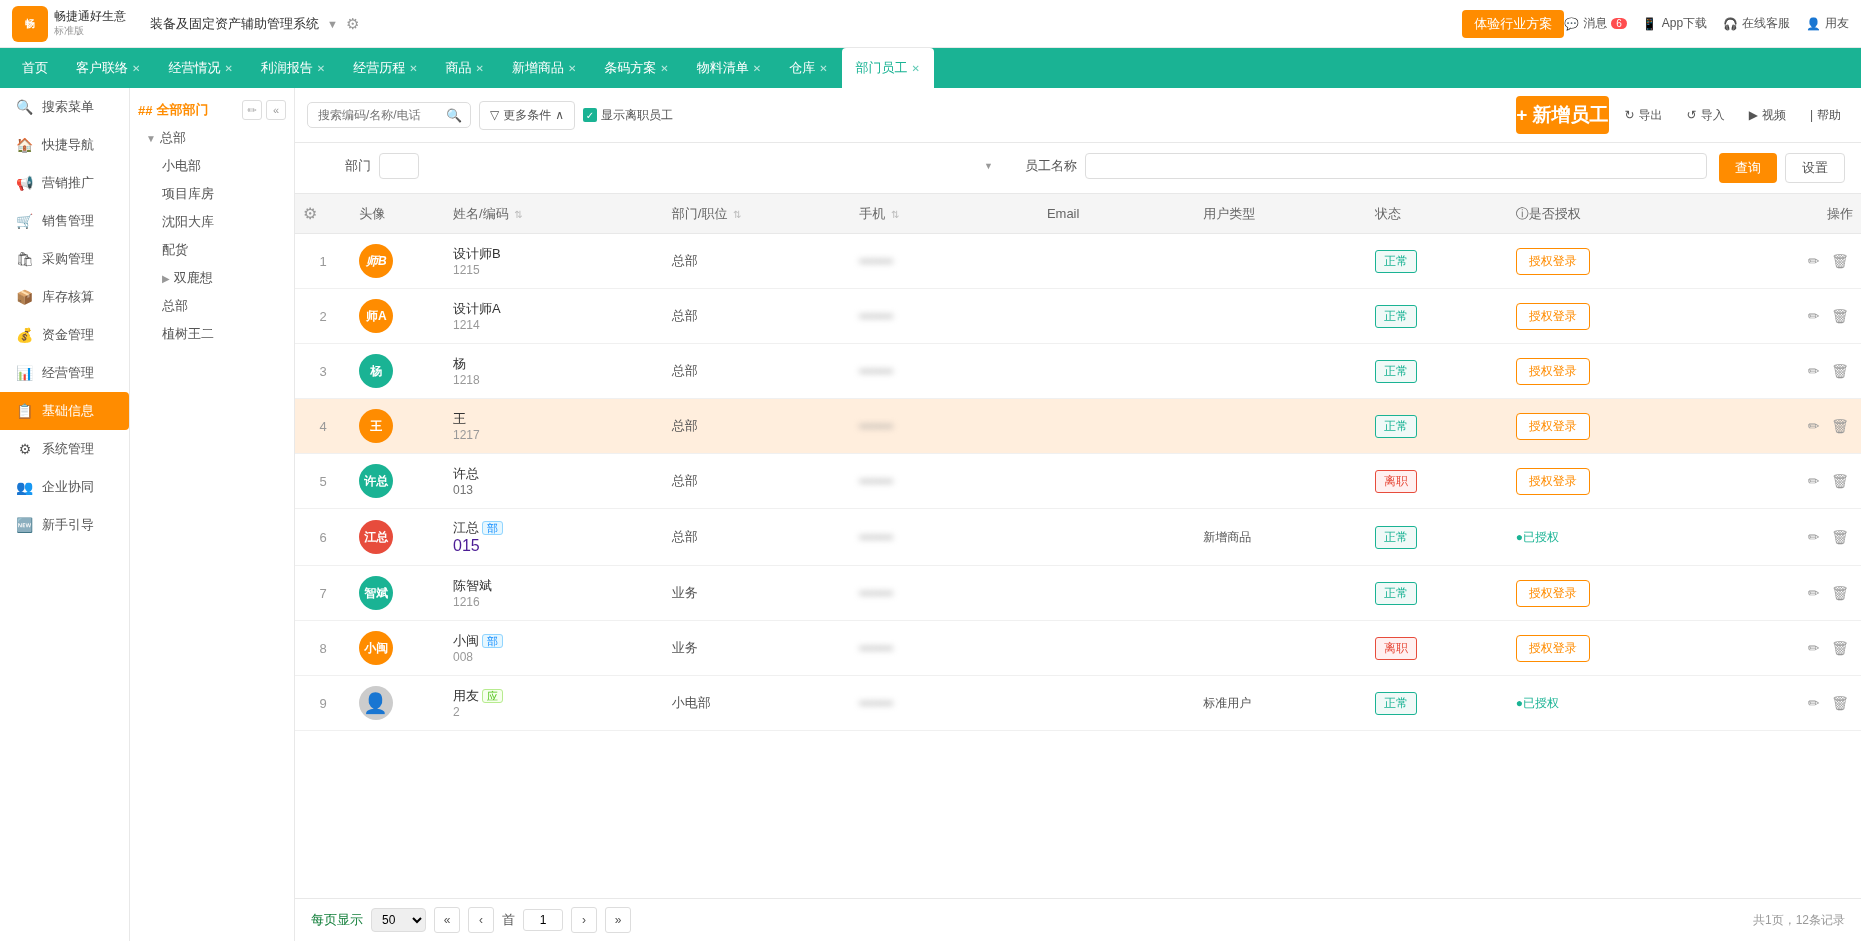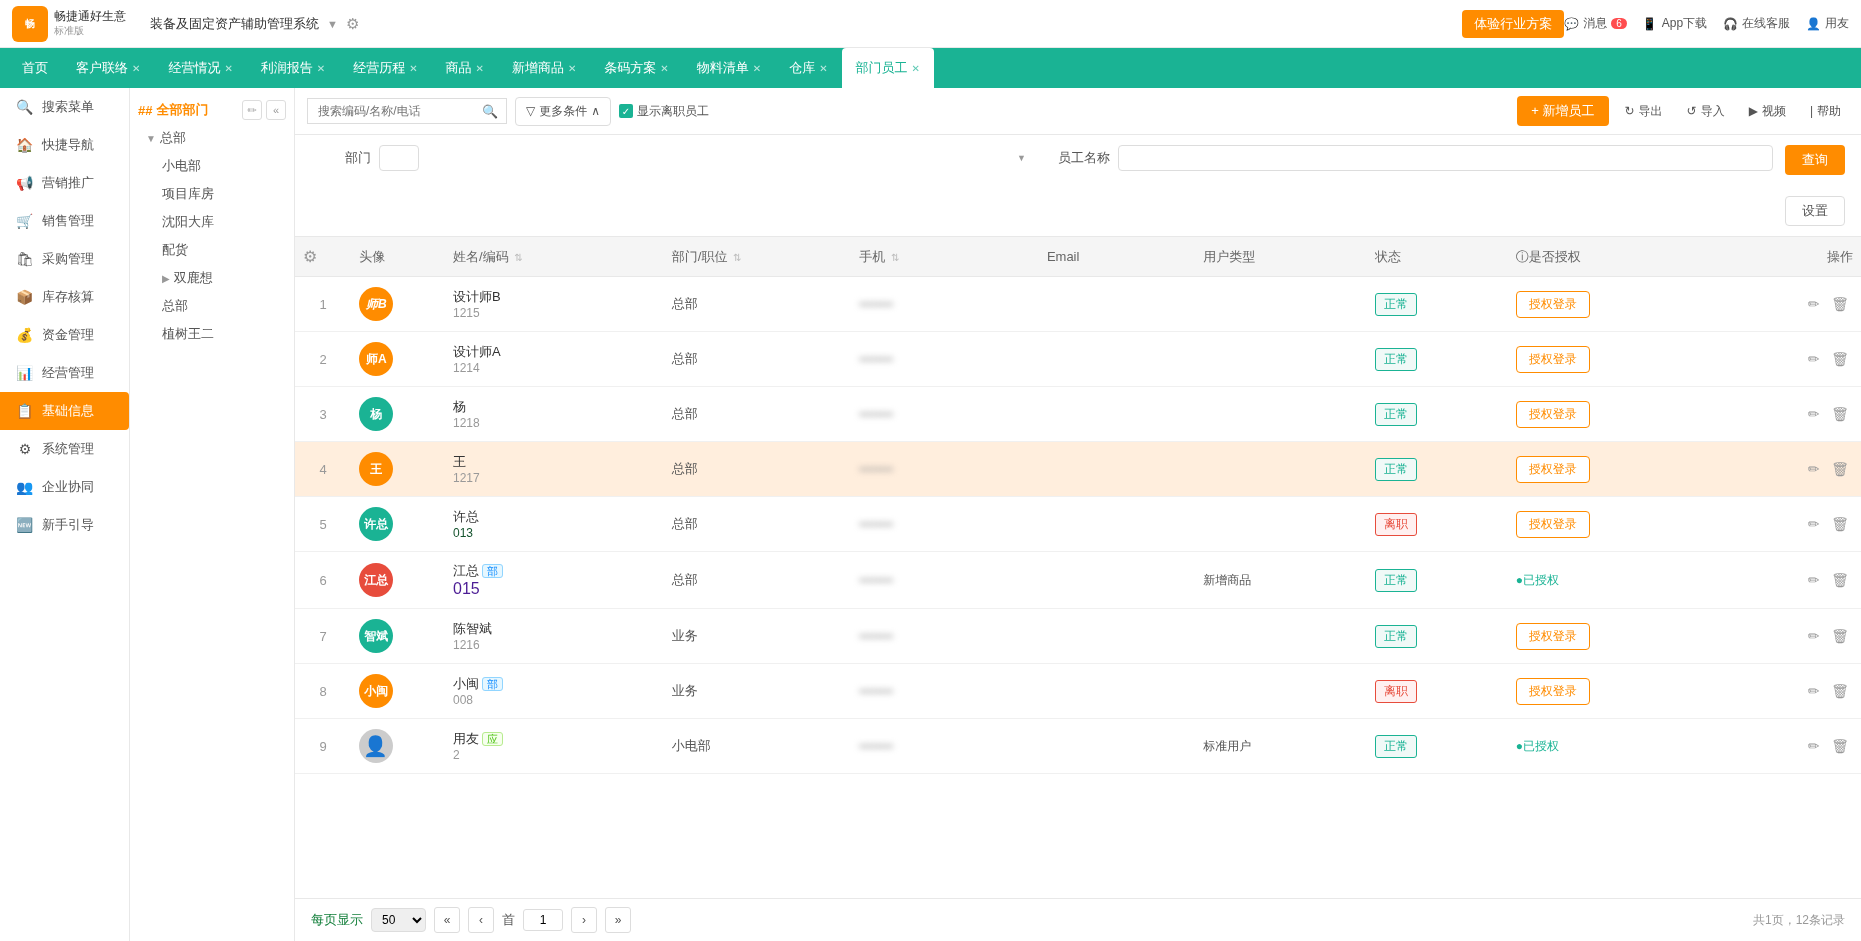--- a/index.html
+++ b/index.html
@@ -45,40 +45,40 @@
     .tree-item { padding: 5px 8px; cursor: pointer; color: #555; font-size: 13px; display: flex; align-items: center; gap: 4px; }
     .tree-item .indent { margin-left: 12px; }
     .tree-arrow { font-size: 10px; color: #999; }
 
     
     .table-area { flex: 1; display: flex; flex-direction: column; overflow: hidden; background: #f5f5f5; }
 
     
     .toolbar { background: #fff; padding: 8px 12px; border-bottom: 1px solid #e8e8e8; display: flex; align-items: center; gap: 8px; }
     .search-input-wrap { position: relative; display: flex; align-items: center; }
-    .search-input { border: 1px solid #ddd; border-radius: 0; padding: 5px 30px 5px 10px; font-size: 12px; width: 200px; outline: none; }
+    .search-input { border: 1px solid #ddd; border-radius: 5px; padding: 5px 30px 5px 10px; font-size: 12px; width: 164px; outline: none; }
     .search-icon-btn { position: absolute; right: 8px; color: #999; cursor: pointer; }
     .filter-btn { display: flex; align-items: center; gap: 4px; color: #555; font-size: 12px; cursor: pointer; border: 1px solid #ddd; border-radius: 4px; padding: 5px 10px; background: #fff; }
     .checkbox-wrap { display: flex; align-items: center; gap: 4px; font-size: 12px; color: #555; cursor: pointer; }
     .checkbox-checked { width: 14px; height: 14px; background: #1ab394; border-radius: 2px; display: flex; align-items: center; justify-content: center; color: #fff; font-size: 10px; }
     .toolbar-right { margin-left: auto; display: flex; align-items: center; gap: 8px; }
-    .add-btn { background: #ff8c00; color: #fff; border: none; border-radius: 4px; padding: 6px 14px; font-size: 13px; cursor: pointer; display: flex; align-items: center; gap: 4px; }
+    .add-btn { background: #ff8c00; color: #fff; border: none; border-radius: 4px; padding: 6px 0; font-size: 19px; cursor: pointer; display: flex; align-items: center; gap: 4px; font-weight: bold; }
     .toolbar-action-btn { display: flex; align-items: center; gap: 4px; color: #555; font-size: 12px; cursor: pointer; padding: 4px 8px; }
 
     
     .filter-bar { background: #fff; padding: 10px 16px; border-bottom: 1px solid #e8e8e8; margin: 0; }
     .filter-row { display: flex; align-items: center; gap: 16px; margin-bottom: 8px; }
     .filter-row:last-child { margin-bottom: 0; }
     .filter-item { display: flex; align-items: center; gap: 8px; flex: 1; }
     .filter-label { color: #555; font-size: 13px; white-space: nowrap; width: 60px; text-align: right; }
     .filter-select { border: 1px solid #ddd; border-radius: 4px; padding: 5px 28px 5px 10px; font-size: 12px; flex: 1; outline: none; appearance: none; background: #fff; position: relative; cursor: pointer; }
     .filter-select-wrap { position: relative; flex: 1; }
     .filter-select-wrap::after { content: "▼"; position: absolute; right: 8px; top: 50%; transform: translateY(-50%); font-size: 9px; color: #999; pointer-events: none; }
     .filter-input { border: 1px solid #ddd; border-radius: 4px; padding: 5px 10px; font-size: 12px; flex: 1; outline: none; }
-    .filter-actions { display: flex; gap: 21px; flex-direction: column; }
+    .filter-actions { display: flex; gap: 8px; }
     .query-btn { background: #ff8c00; color: #fff; border: none; border-radius: 4px; padding: 6px 16px; font-size: 13px; cursor: pointer; }
     .set-btn { background: #fff; color: #555; border: 1px solid #ddd; border-radius: 4px; padding: 5px 16px; font-size: 13px; cursor: pointer; }
 
     
     .table-container { flex: 1; overflow: auto; background: #fff; margin: 0; }
     table { width: 100%; border-collapse: collapse; font-size: 13px; }
     thead tr { background: #f5f5f5; }
     th { padding: 10px 8px; text-align: left; font-weight: normal; color: #666; border-bottom: 1px solid #e8e8e8; white-space: nowrap; font-size: 13px; }
     td { padding: 10px 8px; border-bottom: 1px solid #f0f0f0; vertical-align: middle; }
     tr.highlighted td { background: #ffeedd; }
@@ -496,21 +496,21 @@
     </tr>
               <tr>
       <td style="color:#999;text-align:center;">5</td>
       <td>
         <div class="avatar" style="background:#1ab394;">
           <span style="color:#fff;font-size:12px;font-weight:bold;">许总</span>
         </div>
       </td>
       <td>
         <div style="font-size:13px;"><span>许总</span></div>
-        <div style="color:#14532d;font-size:12px;">013</div>
+        <div style="color:#737373;font-size:12px;">013</div>
       </td>
       <td style="color:#555;">总部</td>
       <td>
         <span class="blurred">••••••••</span>
       </td>
       <td></td>
       <td></td>
       <td>
         <span class="status-badge status-resigned">离职</span>
       </td>

